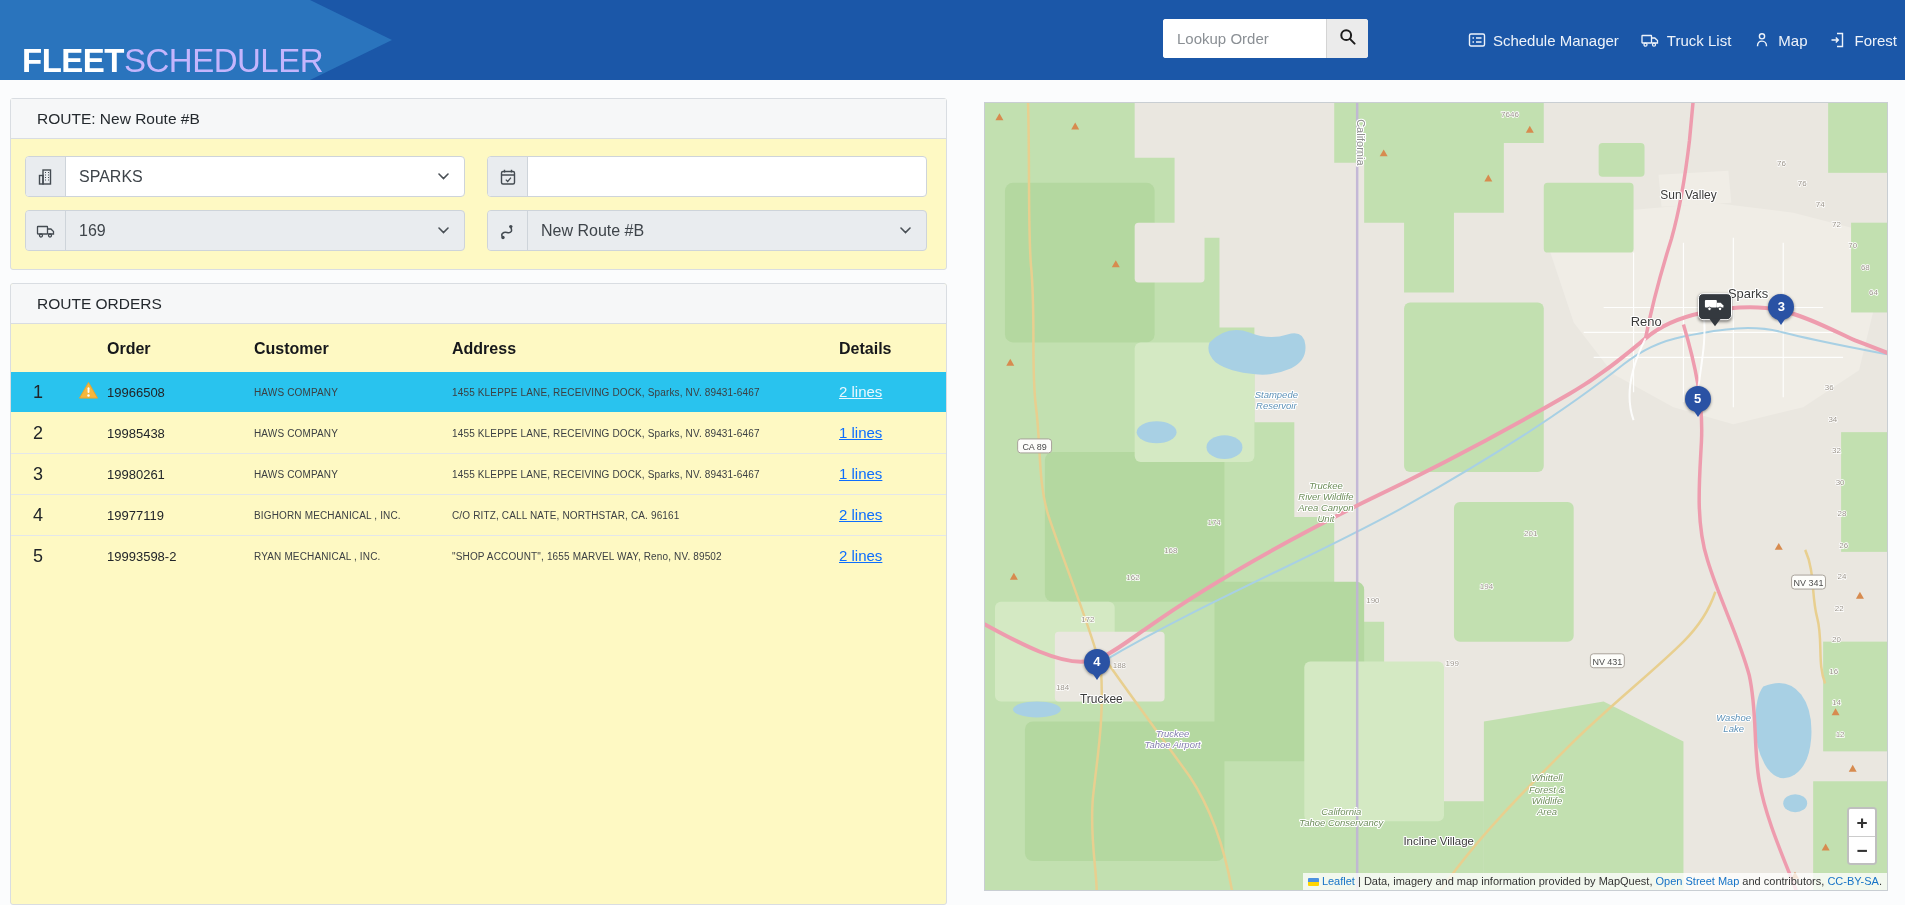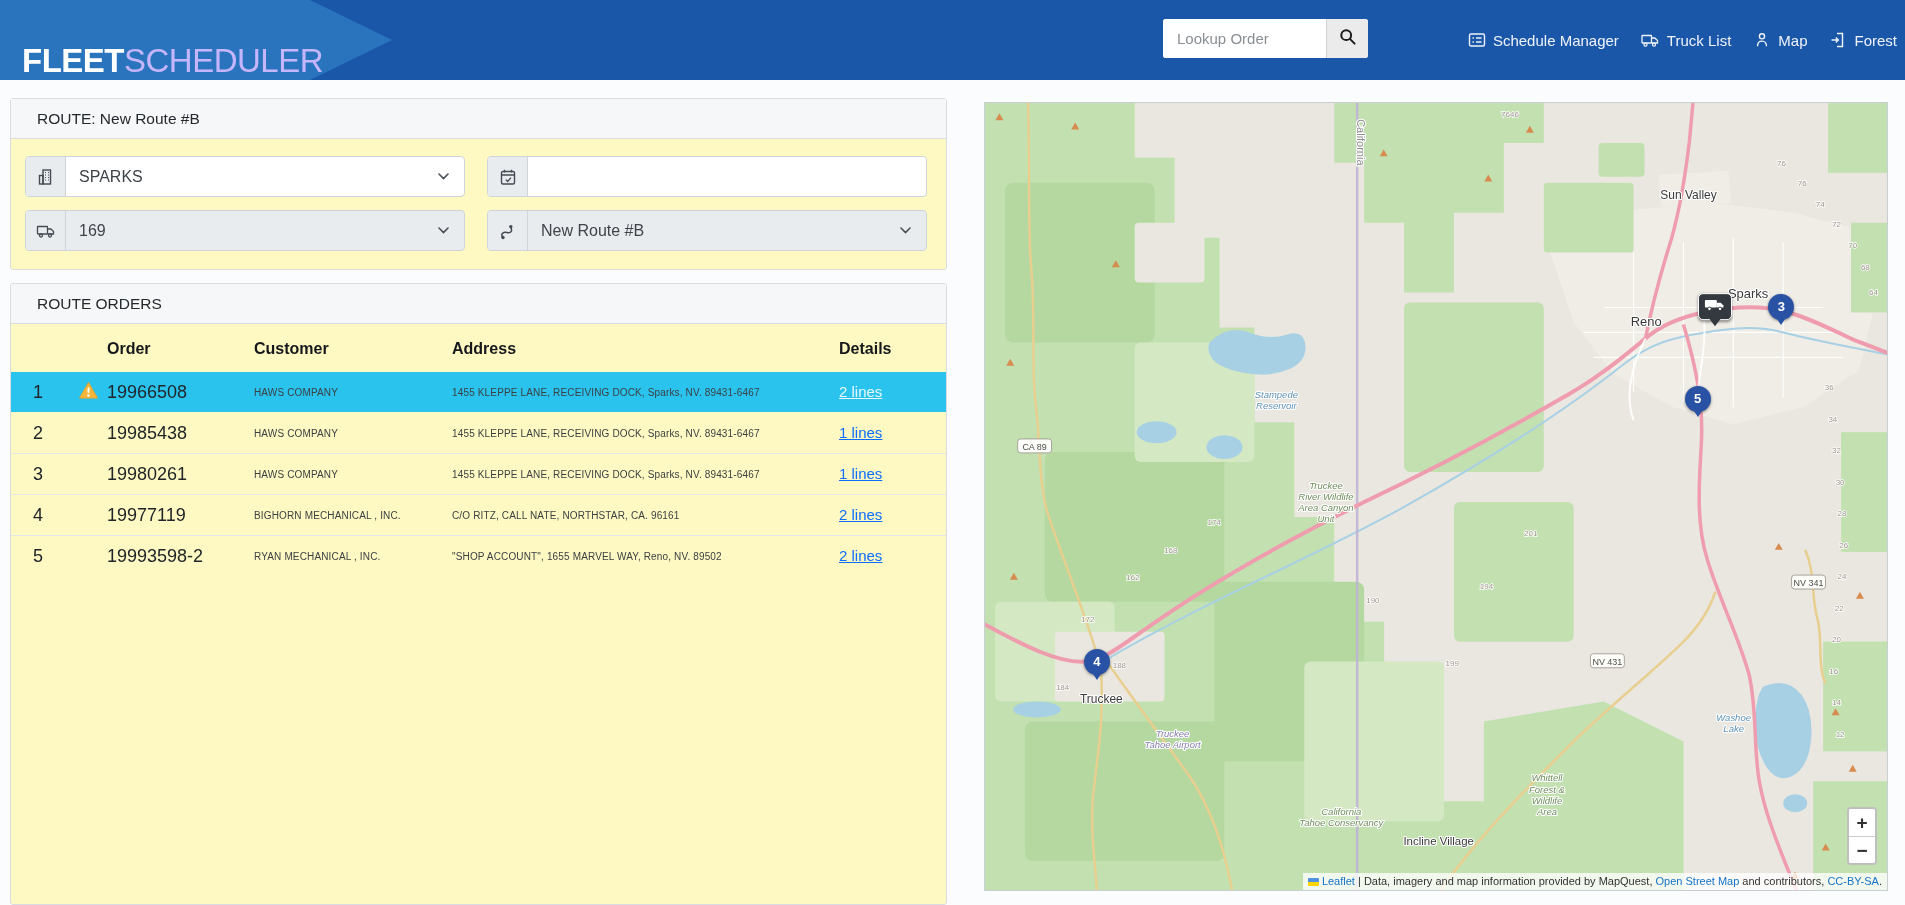--- a/index.html
+++ b/index.html
@@ -41,21 +41,21 @@
   .ig-chevron{width:42px;display:flex;align-items:center;justify-content:center;flex:none}
   .ig.muted{background:var(--input-icon-bg)}
 
   
   table{width:100%;border-collapse:collapse;table-layout:fixed}
   thead td{font-weight:700;font-size:16px;color:#16181b;padding:16px 0 13px}
   tbody tr{border-top:1px solid #e4e7ea;cursor:pointer}
   tbody td{height:41px;vertical-align:middle;overflow:hidden;white-space:nowrap}
   .numwrap{display:flex;align-items:center;justify-content:space-between;padding:0 8px 0 22px}
   .rownum{font-size:18px;color:#212529}
-  .c-order{font-size:18px;color:#212529}
+  .c-order{font-size:13px;color:#212529}
   .c-cust,.c-addr{font-size:10px;color:#3c4043;letter-spacing:.15px}
   .c-det{padding-left:26px}
   .c-det a{color:var(--link);font-size:15px;text-decoration:underline}
   tr.selected{background:var(--selected-row);border-top-color:transparent}
   tr.selected + tr{border-top-color:transparent}
   tr.selected .c-det a{color:#e9f8ff}
 
   
   .map-panel{position:absolute;left:984px;top:102px;width:904px;height:789px;border:1px solid #c9ced3;background:#eae7e0;overflow:hidden}
   .map-panel svg.base{position:absolute;left:0;top:0;width:100%;height:100%;display:block}

